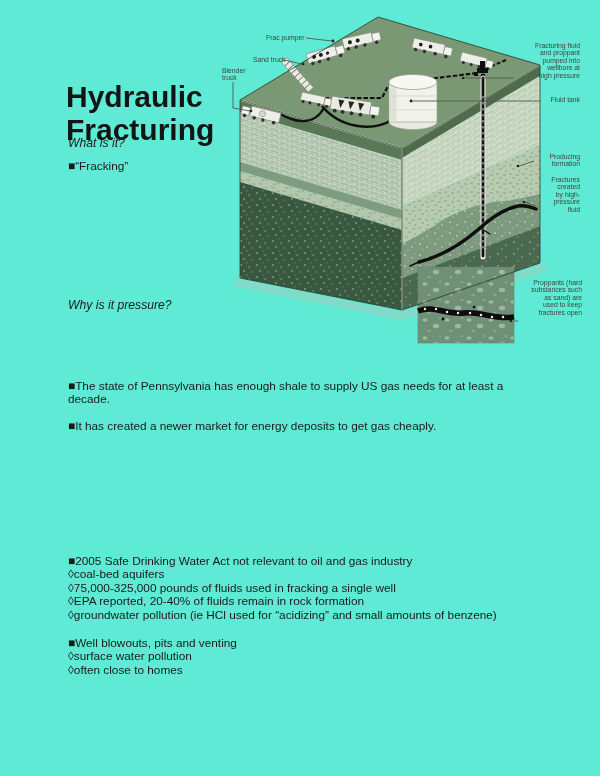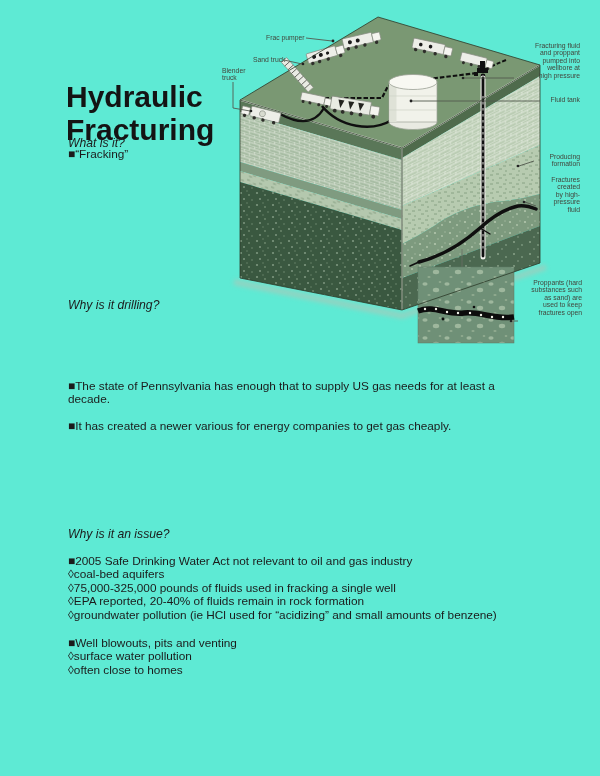--- a/index.html
+++ b/index.html
@@ -4,21 +4,21 @@
 <style>
   html,body{margin:0;padding:0;background:#ffffff;}
   .page{position:relative;width:600px;height:776px;background:#5eead4;overflow:hidden;
         font-family:"Liberation Sans",sans-serif;color:#1b1b1b;}
   .title{position:absolute;left:66px;top:60px;font-size:30px;font-weight:bold;
          line-height:33px;white-space:pre-line;color:#141414;}
   .tblock{position:absolute;left:68px;width:512px;font-size:11.8px;line-height:13.4px;
           white-space:pre-line;}
   .heading{font-style:italic;font-size:12.2px;}
   .narrow{width:185px;}
-  #q1{top:137px} #p1{top:148px} #p2{top:191px}
+  #q1{top:137px} #p1{top:160px} #p2{top:191px}
   #q2{top:299px} #p3{top:326px} #p4{top:380px} #p5{top:420px}
   #q3{top:448px} #p6{top:475px}
   #q4{top:528px} #p7{top:555px} #p8{top:637px}
   .diagram{position:absolute;left:222px;top:10px;width:378px;height:365px;}
   .diagram svg{position:absolute;left:0;top:0;}
   .dlabel{position:absolute;font-size:6.8px;line-height:7.4px;color:#42473d;
           white-space:pre-line;}
   .r{text-align:right;}
   #lab-frac{left:44px;top:24px;width:66px;}
   #lab-sand{left:31px;top:46px;width:60px;}
@@ -32,25 +32,24 @@
 </head>
 <body>
 
 <div class="page">
 
   <h1 class="title">Hydraulic
 Fracturing</h1>
 
   <div class="tblock heading" id="q1">What is it?</div>
   <div class="tblock narrow" id="p1">■“Fracking”</div>
-  <div class="tblock heading" id="q2">Why is it drilling?</div>
-  <div class="tblock" id="p4">■The state of Pennsylvania has enough that to supply US gas needs for at least a
+  <div class="tblock heading" id="q2">Why is it pressure?</div>
+  <div class="tblock" id="p4">■The state of Pennsylvania has enough shale to supply US gas needs for at least a
 decade.</div>
-  <div class="tblock" id="p5">■It has created a newer various for energy companies to get gas cheaply.</div>
-  <div class="tblock heading" id="q4">Why is it an issue?</div>
+  <div class="tblock" id="p5">■It has created a newer market for energy deposits to get gas cheaply.</div>
   <div class="tblock" id="p7">■2005 Safe Drinking Water Act not relevant to oil and gas industry
 ◊coal-bed aquifers
 ◊75,000-325,000 pounds of fluids used in fracking a single well
 ◊EPA reported, 20-40% of fluids remain in rock formation
 ◊groundwater pollution (ie HCl used for “acidizing” and small amounts of benzene)</div>
   <div class="tblock" id="p8">■Well blowouts, pits and venting
 ◊surface water pollution
 ◊often close to homes</div>
 
   <div class="diagram">

